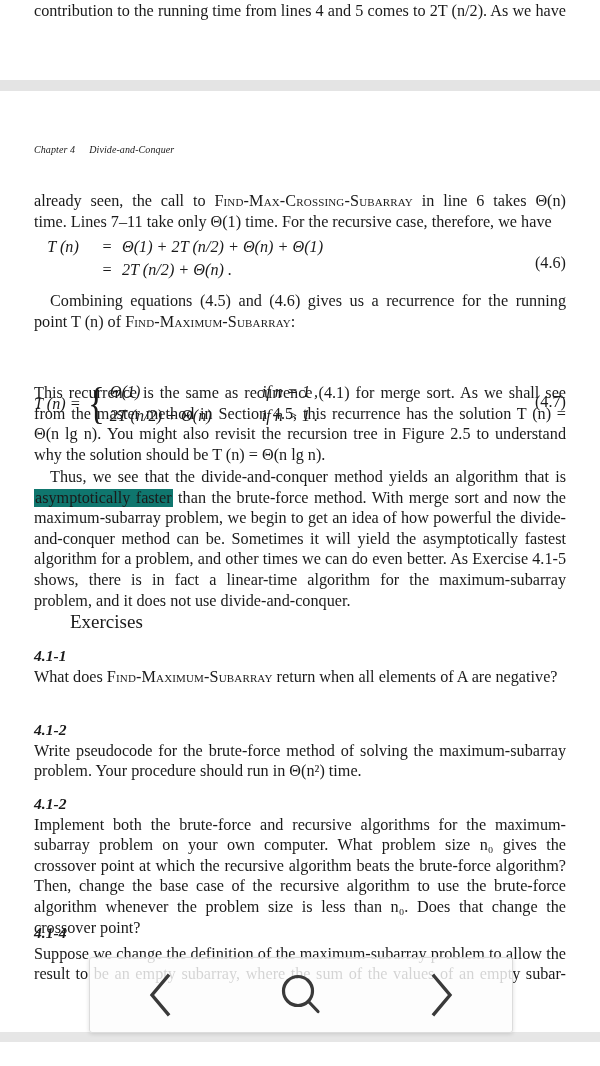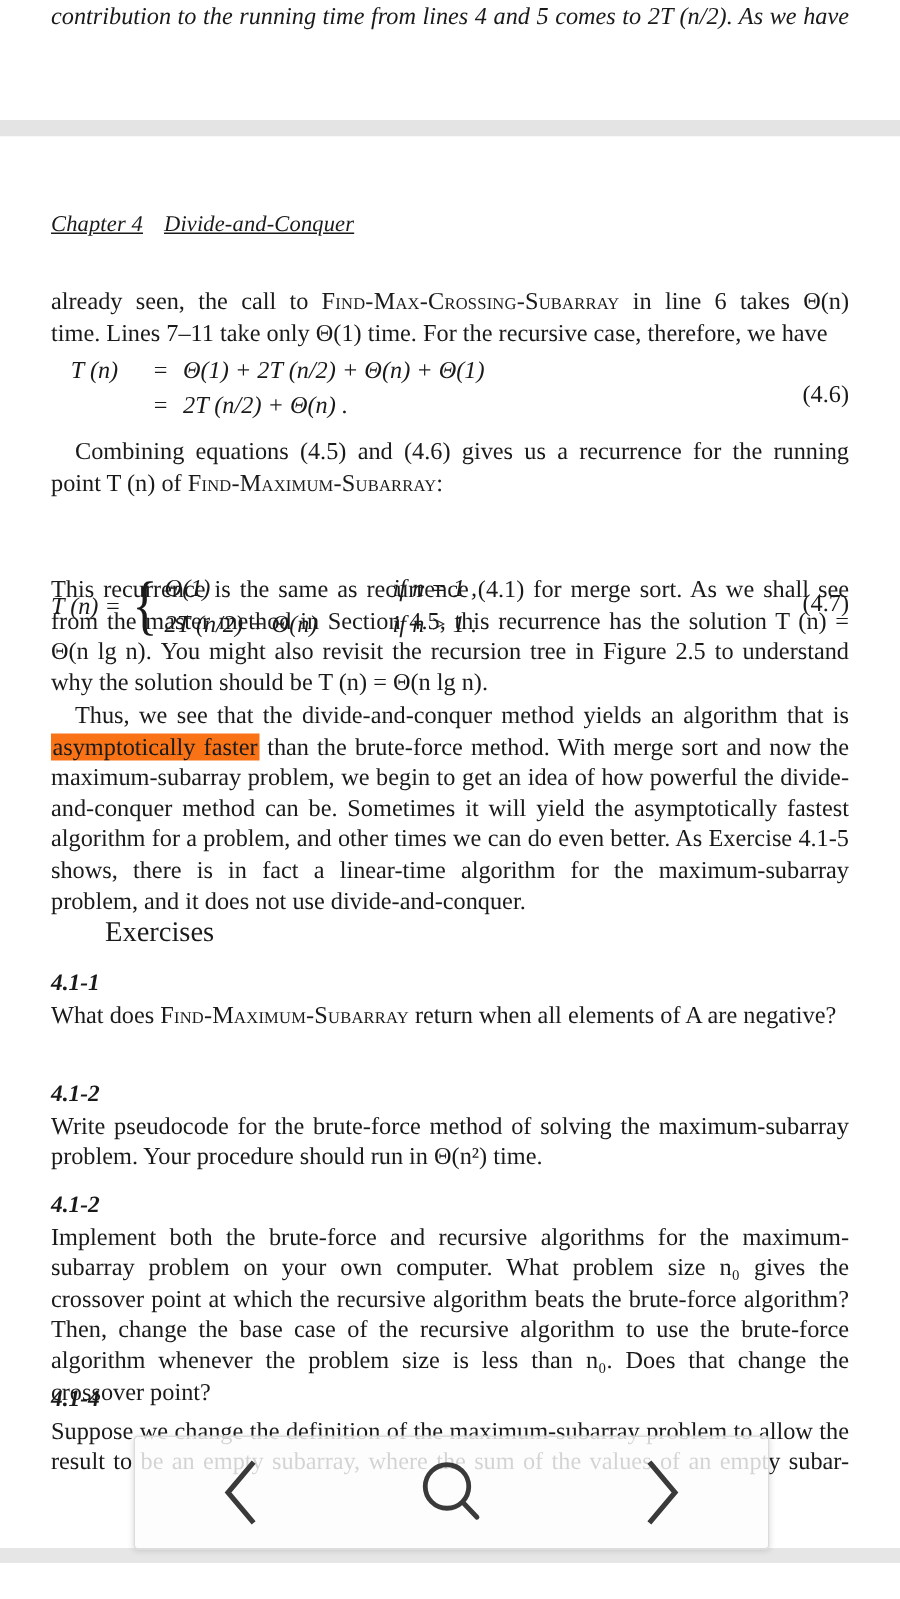--- a/index.html
+++ b/index.html
@@ -17,21 +17,21 @@
     -webkit-font-smoothing: antialiased;
   }
 
   
   .page-surface {
     position: absolute;
     left: 0;
     width: 600px;
     background: #ffffff;
   }
-  #page-prev-bottom { top: 0; height: 80px; font-style: italic; }
+  #page-prev-bottom { top: 0; height: 80px; }
   #page-gap {
     position: absolute;
     left: 0; top: 80px;
     width: 600px; height: 11px;
     background: #e4e4e4;
   }
   #page-current { top: 91px; height: 941px; }
   #page-gap-bottom {
     position: absolute;
     left: 0; top: 1032px;
@@ -64,33 +64,32 @@
     top: 1px;
     width: 532px;
     font-size: 16.2px;
     line-height: 21px;
     text-align: justify;
     text-align-last: justify;
   }
 
   .hdr {
     font-style: italic;
-    font-size: 15px;
+    font-size: 10px;
     line-height: 16px;
     letter-spacing: 0.1px;
     text-align: left;
-    text-decoration: underline;
   }
   .hdr .gap { display: inline-block; width: 14px; }
 
   .sc { font-variant: small-caps; letter-spacing: 0.15px; }
   .math { font-style: italic; font-family: "Liberation Serif", serif; }
 
   .hl {
-    background: #f97316;
+    background: #0f766e;
     padding: 0 1px;
   }
 
   
   .eqwrap { position: relative; }
   .eqrow {
     display: flex;
     align-items: baseline;
     font-size: 16.2px;
     line-height: 23px;

